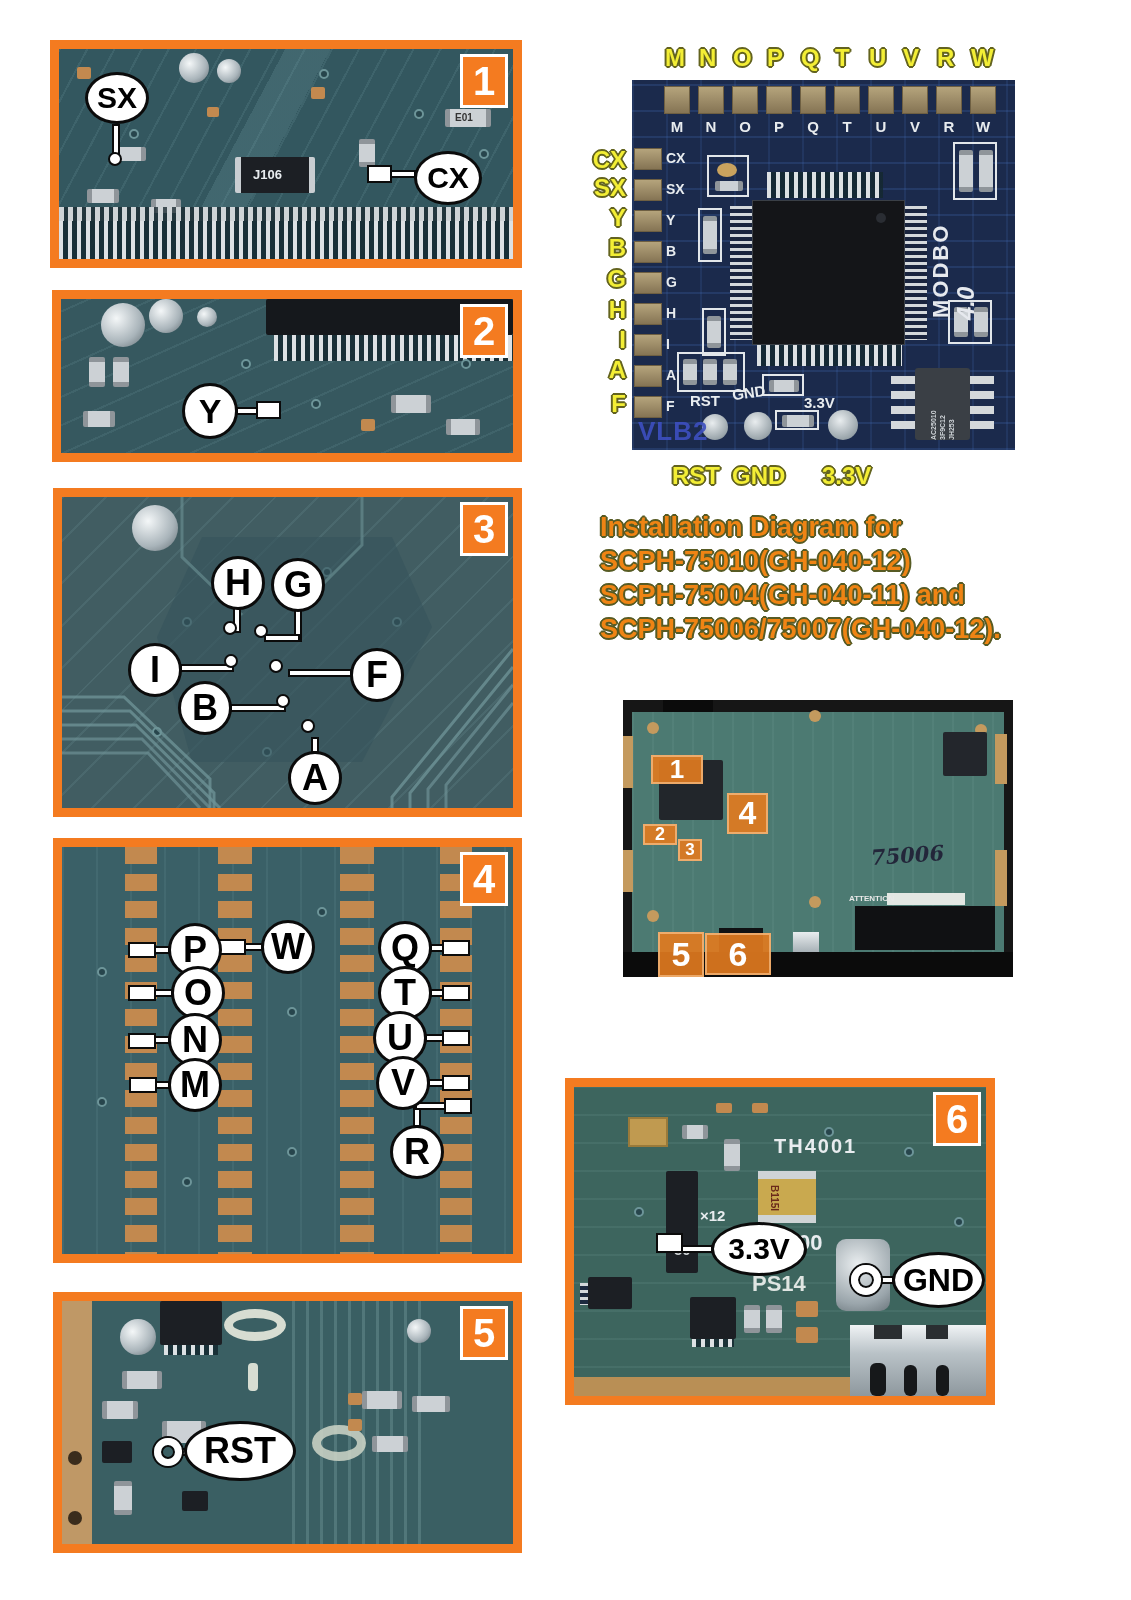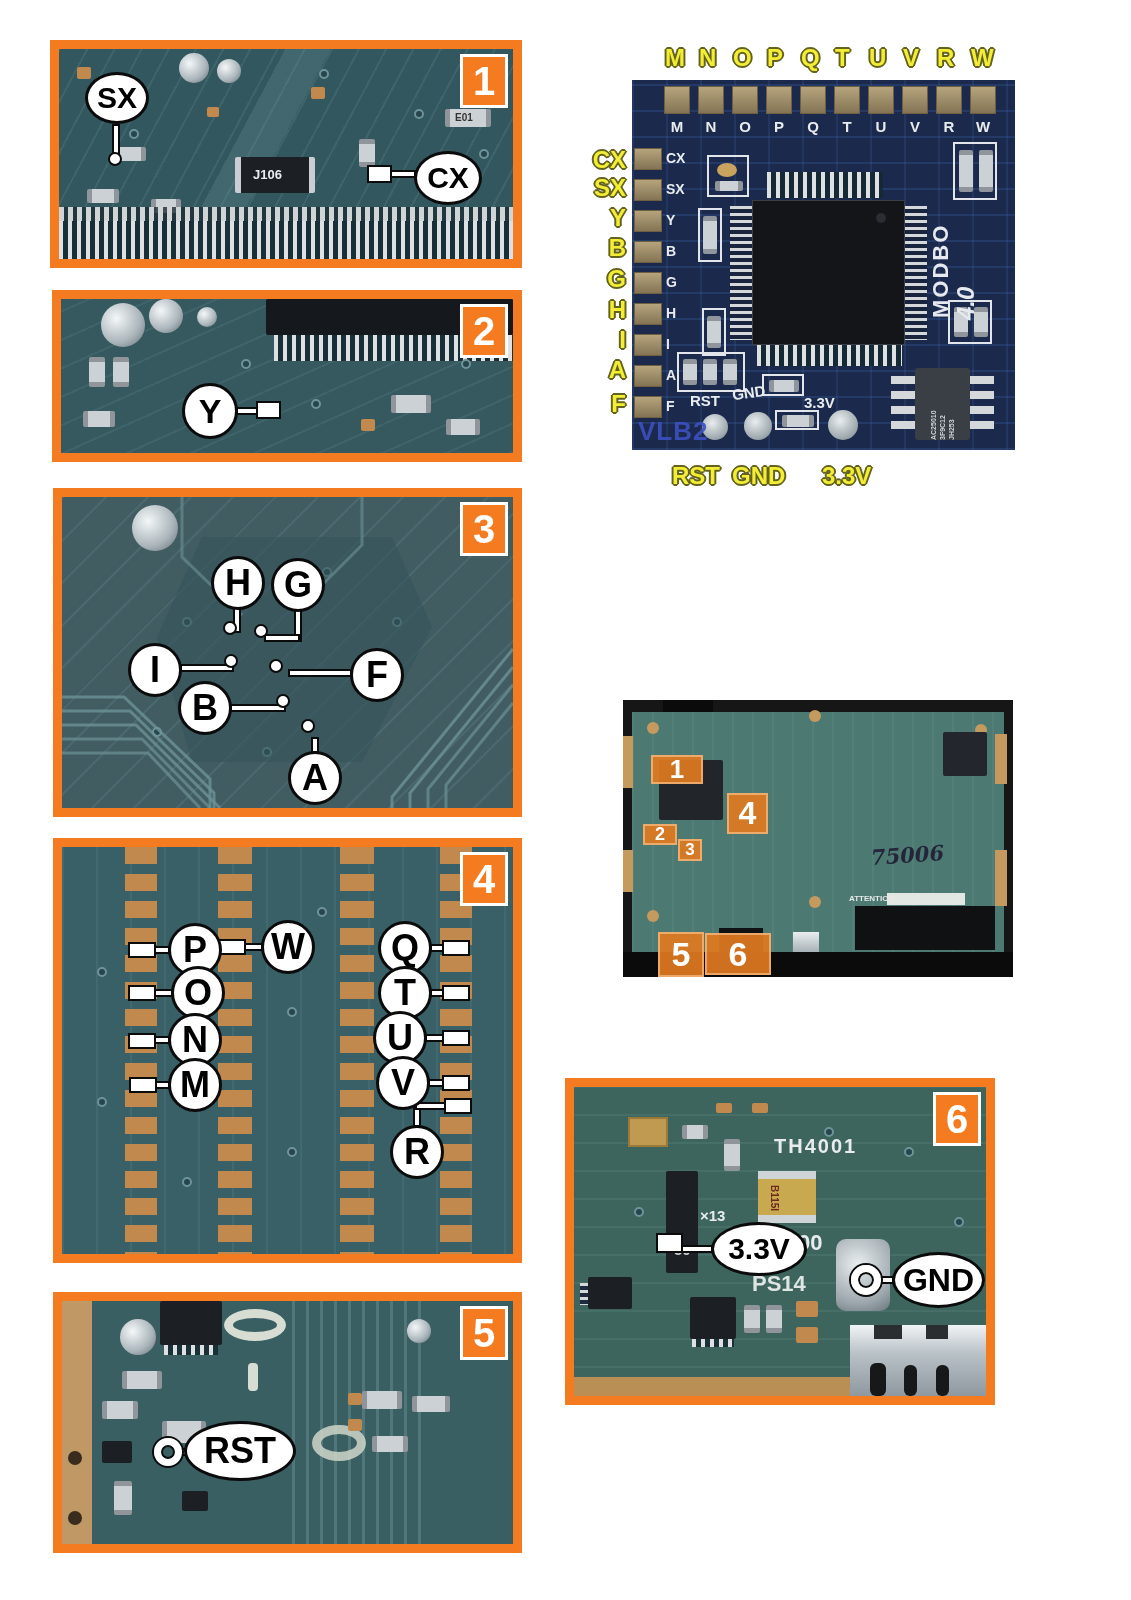--- a/index.html
+++ b/index.html
@@ -253,21 +253,21 @@
     <div class="tanpad" style="left:142px;top:16px;width:16px;height:10px;"></div>
     <div class="tanpad" style="left:178px;top:16px;width:16px;height:10px;"></div>
     <div class="abs" style="left:54px;top:30px;width:40px;height:30px;background:#c09a50;border:2px solid #9a7a3a;box-sizing:border-box;"></div>
     <div class="res" style="left:108px;top:38px;width:26px;height:14px;"></div>
     <div class="resv" style="left:150px;top:52px;width:16px;height:32px;"></div>
     <div class="silk" style="left:200px;top:48px;font-size:20px;letter-spacing:2px;">TH4001</div>
 
     <div class="abs" style="left:184px;top:84px;width:58px;height:52px;background:#c9a94f;border-top:8px solid #cfd4d6;border-bottom:8px solid #cfd4d6;box-sizing:border-box;">
       <span class="silk" style="left:22px;top:6px;font-size:10px;color:#6b2a1a;transform:rotate(90deg);transform-origin:left top;">B115I</span>
     </div>
-    <div class="silk" style="left:126px;top:120px;font-size:15px;">×13</div>
+    <div class="silk" style="left:126px;top:120px;font-size:15px;">×12</div>
     <div class="silk" style="left:224px;top:143px;font-size:22px;">00</div>
     <div class="silk" style="left:178px;top:184px;font-size:22px;color:#dfe5e2;">PS14</div>
     <div class="chipblk" style="left:92px;top:84px;width:32px;height:102px;">
       <span class="silk" style="left:8px;top:70px;font-size:15px;color:#cfd4d6;">50</span>
     </div>
     <div class="chipblk" style="left:14px;top:190px;width:44px;height:32px;"></div>
     <div class="pins-h" style="left:6px;top:196px;width:8px;height:22px;"></div>
     <div class="chipblk" style="left:116px;top:210px;width:46px;height:42px;"></div>
     <div class="pins-v" style="left:118px;top:252px;width:42px;height:8px;"></div>
     <div class="resv" style="left:170px;top:218px;width:16px;height:28px;"></div>
@@ -421,20 +421,26 @@
       <div class="silverpad" style="left:112px;top:332px;width:28px;height:28px;"></div>
       <div class="silverpad" style="left:196px;top:330px;width:30px;height:30px;"></div>
       <div class="abs" style="left:6px;top:336px;color:#3d4fc0;opacity:.9;font-weight:900;font-size:26px;letter-spacing:1px;">VLB2</div>
     </div>
 
     <div class="ylab" style="left:92px;top:422px;">RST</div>
     <div class="ylab" style="left:152px;top:422px;">GND</div>
     <div class="ylab" style="left:242px;top:422px;">3.3V</div>
   </div>
 
+  <div class="abs" style="left:600px;top:510px;width:440px;">
+    <div class="titleline">Installation Diagram for</div>
+    <div class="titleline">SCPH-75010(GH-040-12)</div>
+    <div class="titleline">SCPH-75004(GH-040-11) and</div>
+    <div class="titleline">SCPH-75006/75007(GH-040-12).</div>
+  </div>
 
   <div class="abs" style="left:623px;top:700px;width:390px;height:277px;background:#161616;overflow:hidden;">
     <div class="abs" style="left:9px;top:12px;width:372px;height:240px;background:repeating-linear-gradient(90deg,rgba(160,200,195,.08) 0 2px,transparent 2px 20px),#4c7a72;"></div>
     <div class="abs" style="left:0;top:36px;width:10px;height:52px;background:#c49a5e;"></div>
     <div class="abs" style="left:0;top:150px;width:10px;height:42px;background:#c49a5e;"></div>
     <div class="abs" style="left:372px;top:34px;width:12px;height:50px;background:#c49a5e;"></div>
     <div class="abs" style="left:372px;top:150px;width:12px;height:56px;background:#c49a5e;"></div>
     <div class="abs" style="left:40px;top:0;width:50px;height:12px;background:#0b0b0b;"></div>
     <div class="abs" style="left:24px;top:22px;width:12px;height:12px;border-radius:50%;background:#c49a5e;"></div>
     <div class="abs" style="left:186px;top:10px;width:12px;height:12px;border-radius:50%;background:#c49a5e;"></div>

